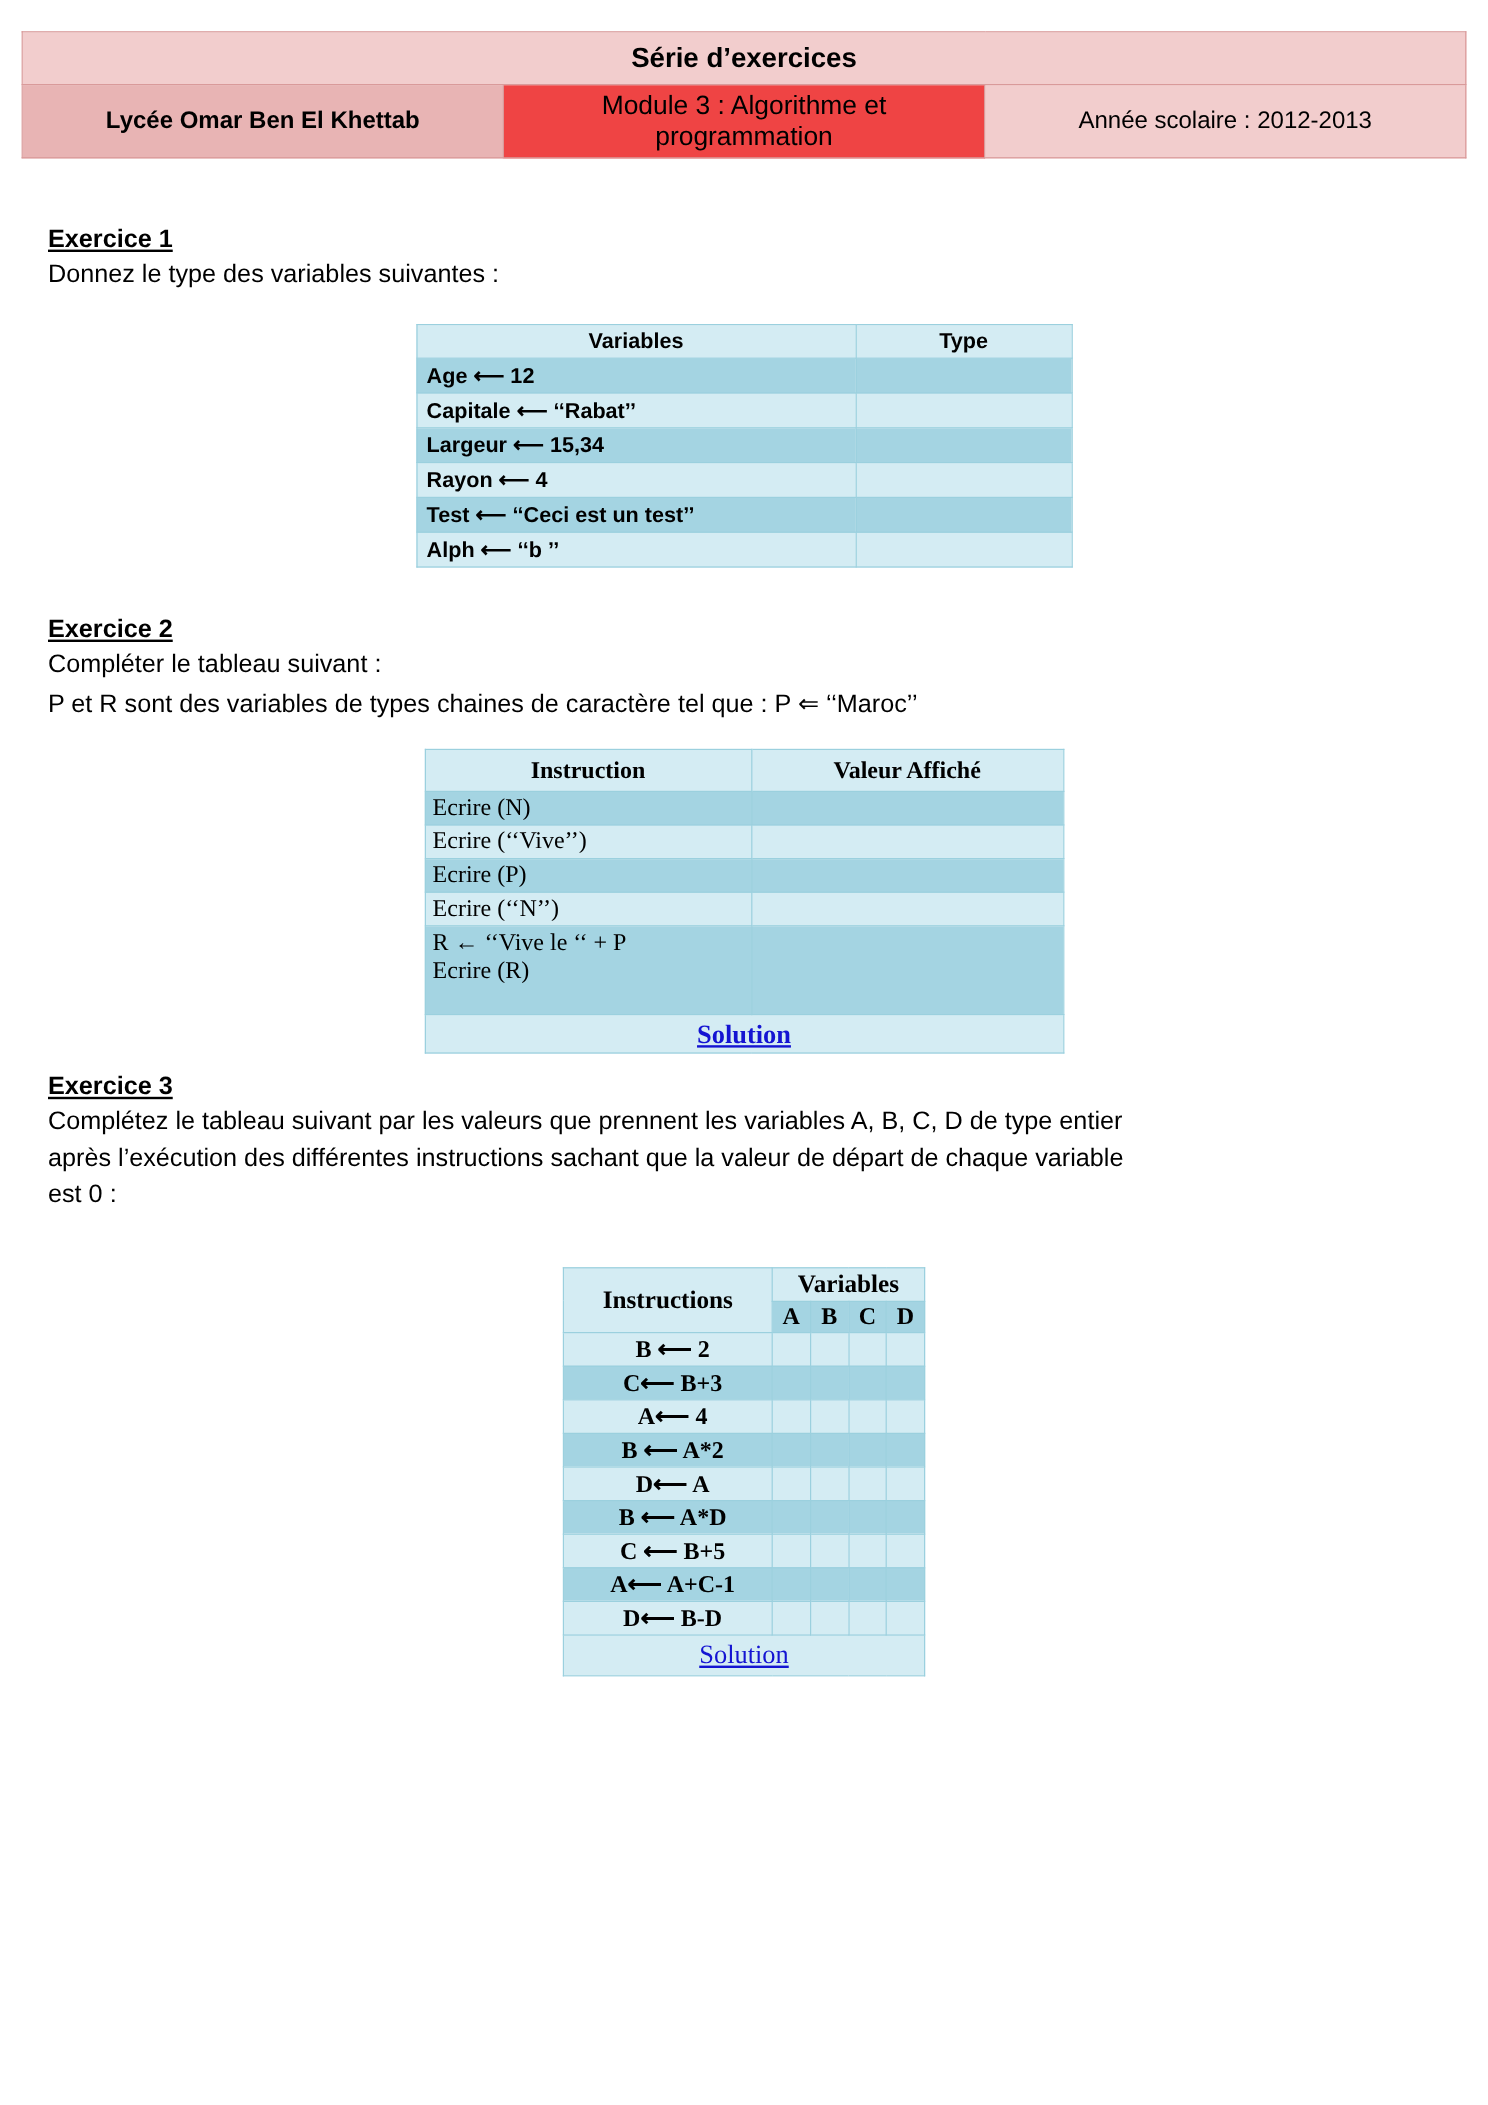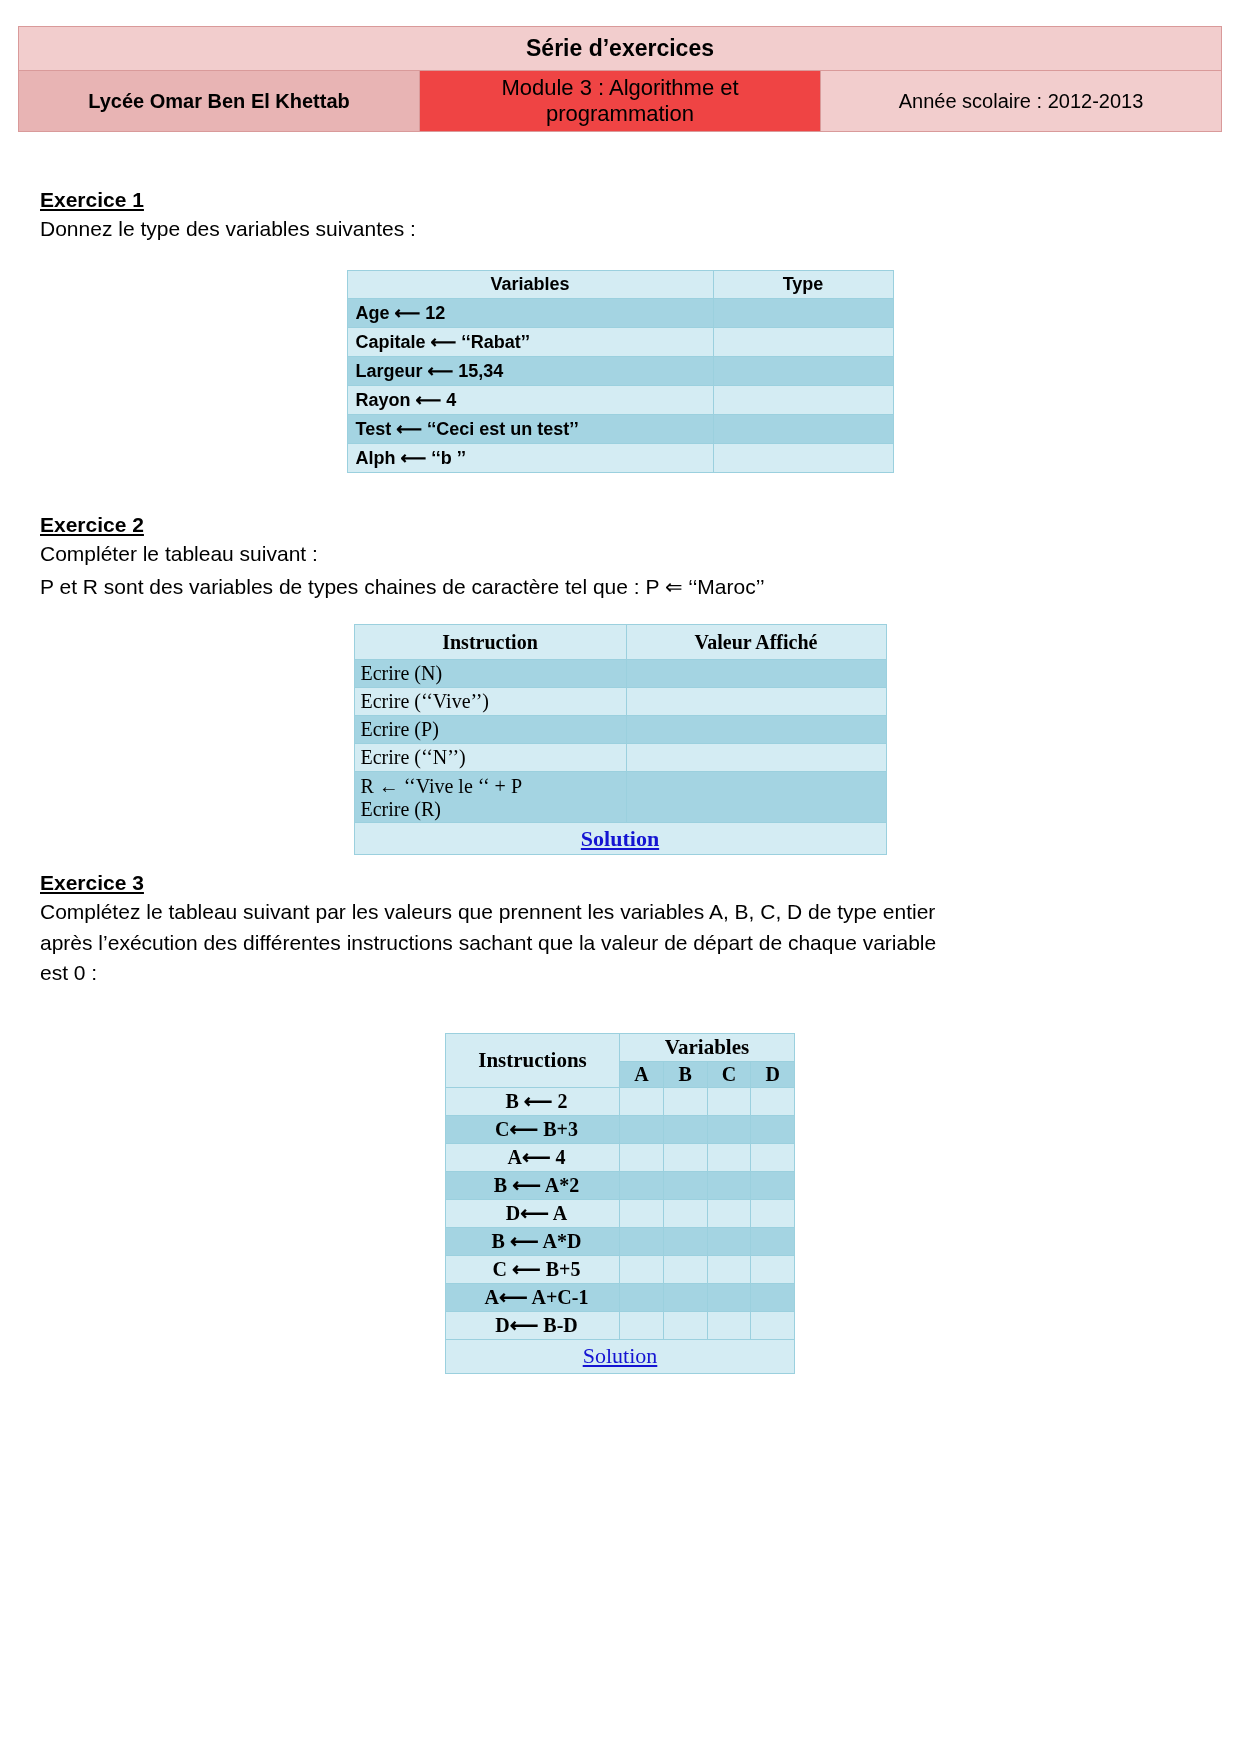--- a/index.html
+++ b/index.html
@@ -117,21 +117,21 @@
     background: #d4ecf3;
     text-align: center;
     font-weight: bold;
     font-size: 20px;
     height: 35px;
   }
   .tbl2 .row-dark td { background: #a4d4e2; }
   .tbl2 .row-light td { background: #d4ecf3; }
   .tbl2 .col-instr { width: 272px; text-align: left; }
   .tbl2 .col-val { width: 260px; }
-  .tbl2 .two-line { height: 51px; vertical-align: top; padding-top: 3px; margin-left: 30px; }
+  .tbl2 .two-line { height: 74px; vertical-align: top; padding-top: 3px; margin-left: 30px; }
   .tbl2 .sol-cell {
     background: #d4ecf3;
     text-align: center;
     height: 32px;
   }
   .sol-link {
     color: #1414d2;
     text-decoration: underline;
     font-weight: bold;
     font-size: 22px;
@@ -145,21 +145,21 @@
     font-size: 22px;
     font-family: "Liberation Serif", serif;
     cursor: pointer;
   }
 
   
   .t3-wrap { display: flex; justify-content: center; margin-top: 44px; }
   table.tbl3 {
     border-collapse: collapse;
     table-layout: fixed;
-    width: 350px;
+    width: 302px;
     border: 1px solid #8ec6d6;
     font-family: "Liberation Serif", serif;
   }
   table.tbl3 td {
     border: 1px solid #9bd0de;
     padding: 1px 6px;
     font-size: 19px;
     height: 28px;
   }
   .tbl3 .h-instr {

